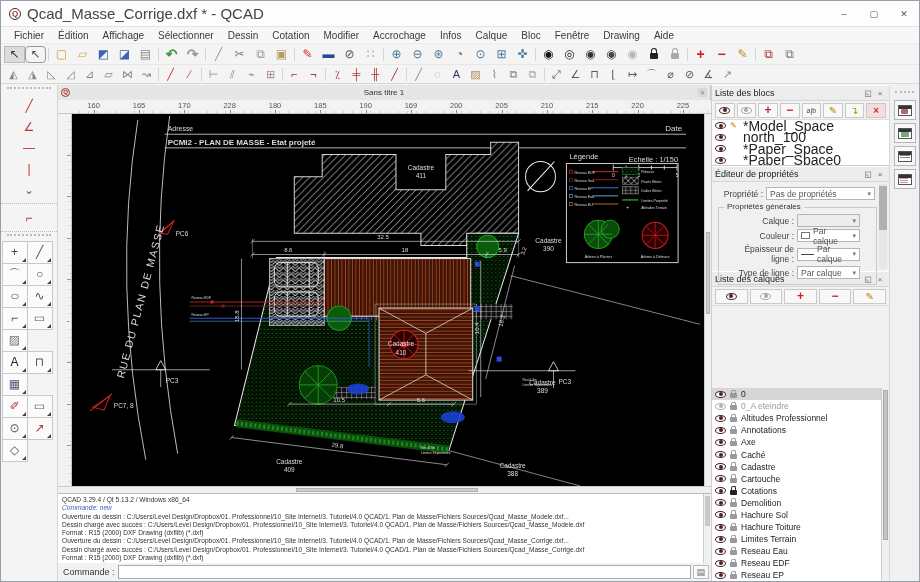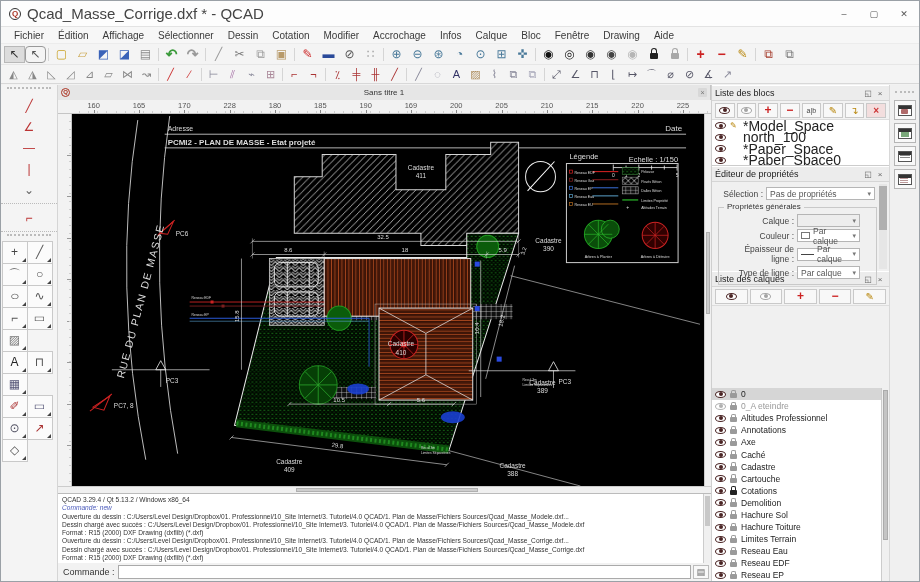--- a/index.html
+++ b/index.html
@@ -659,21 +659,21 @@
           </div>
         </div>
 
       <div class="panel-header">
         <span class="panel-title">Éditeur de propriétés</span>
         <span class="ph-btn">◱</span>
         <span class="ph-btn">×</span>
       </div>
       <div class="propbody">
         <div class="prow">
-          <span class="plabel">Sélection :</span>
+          <span class="plabel">Propriété :</span>
           <span class="pselect">
             <span>Pas de propriétés</span>
             <span class="arrow">▾</span>
           </span>
         </div>
         <div class="groupbox">
           <span class="grouptitle">Propriétés générales</span>
           <div class="prow">
             <span class="plabel">Calque :</span>
             <span class="pselect disabled">

